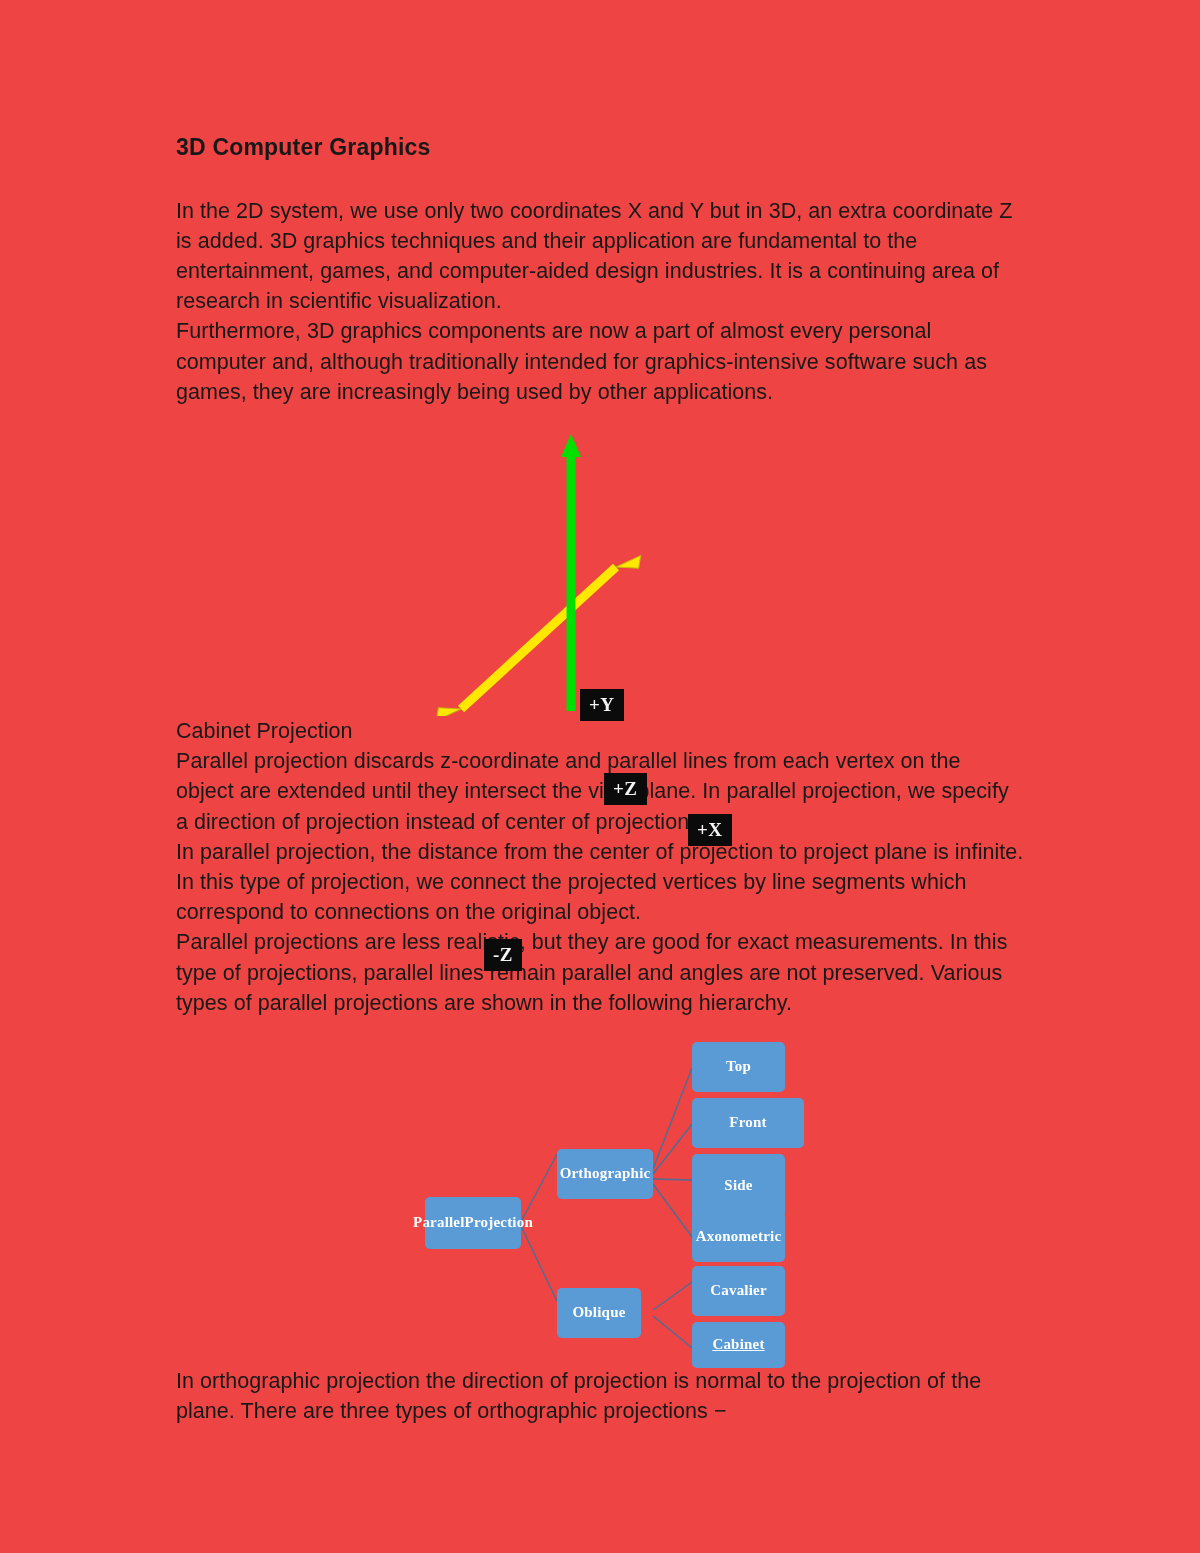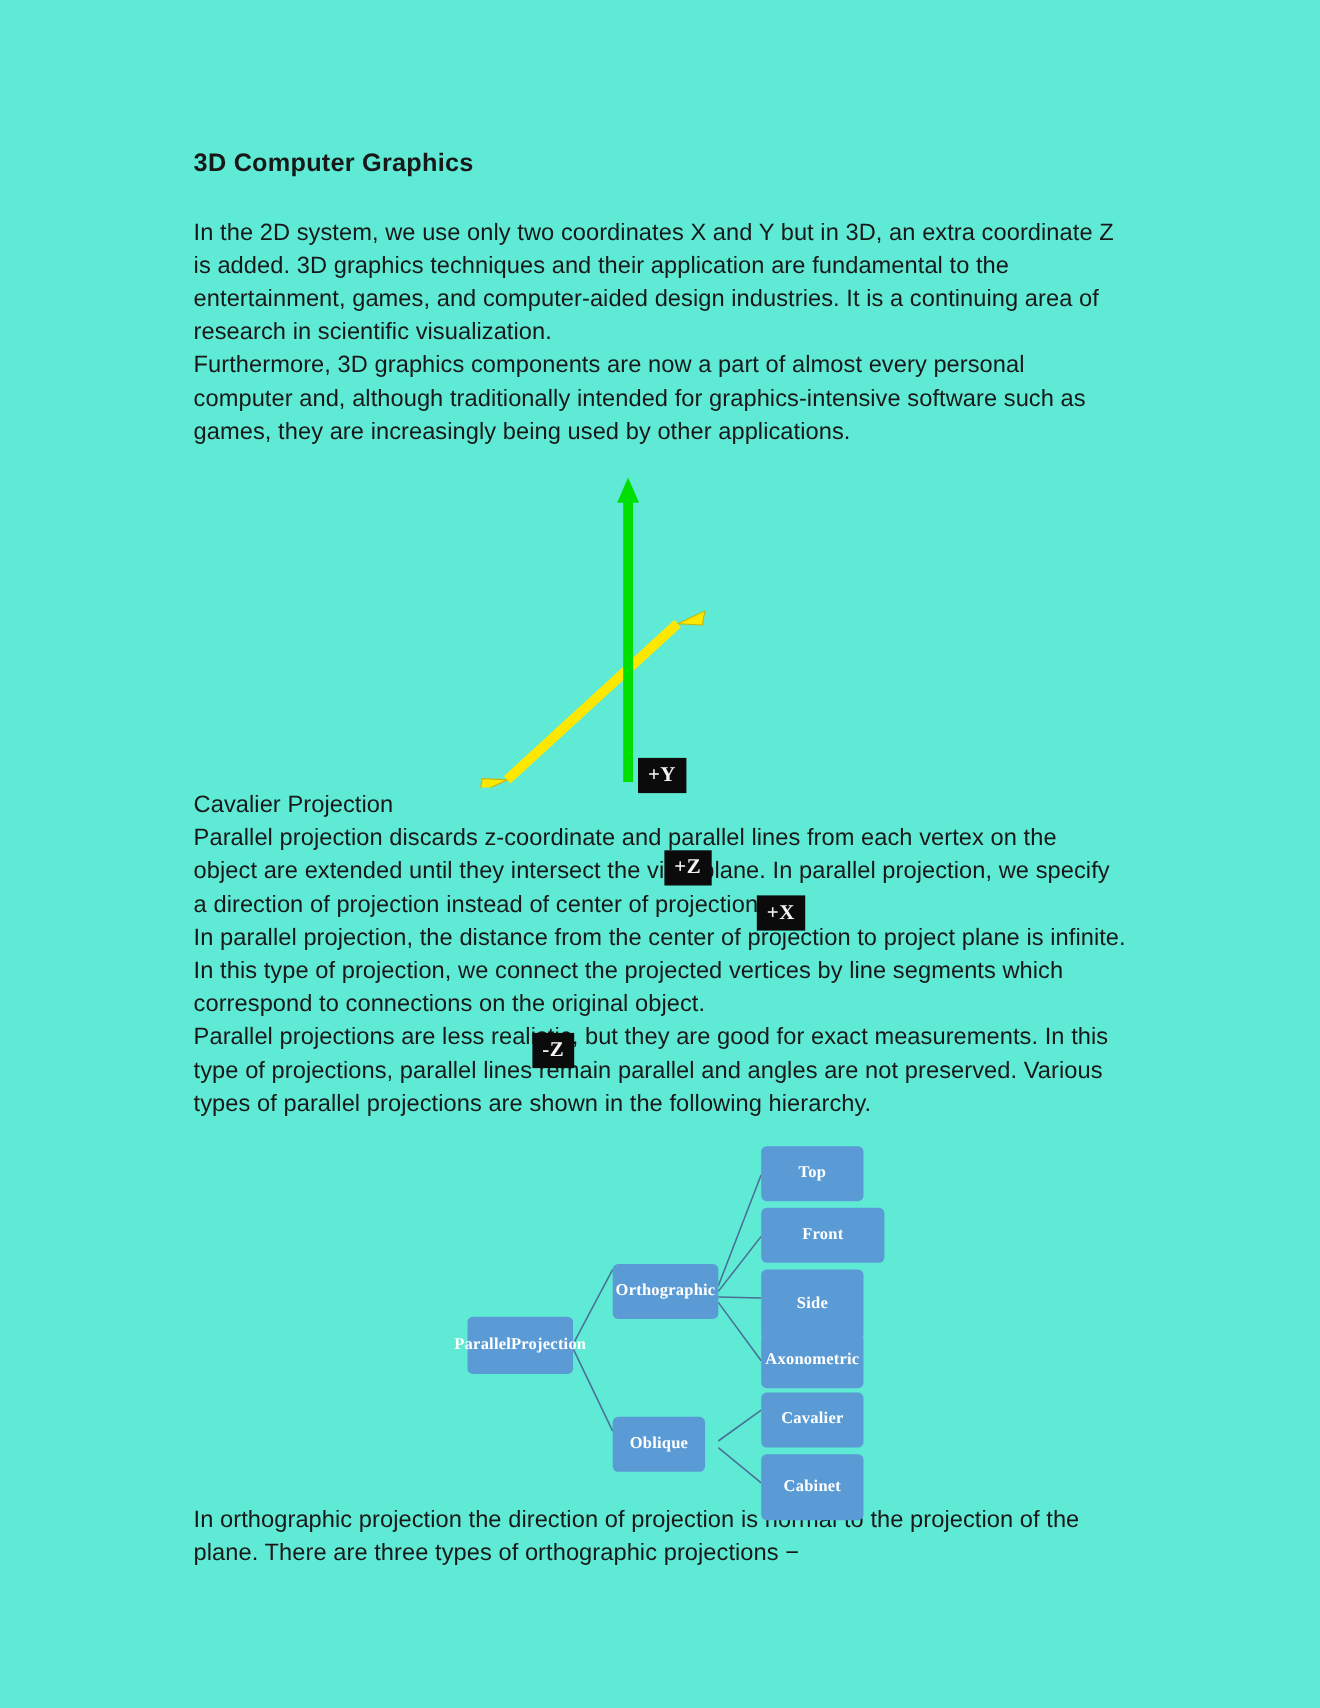--- a/index.html
+++ b/index.html
@@ -8,21 +8,21 @@
     background: #ffffff;
   }
   body {
     font-family: "Liberation Sans", sans-serif;
     color: #181818;
   }
   .page {
     position: relative;
     width: 1200px;
     height: 1553px;
-    background: #5eead4;
+    background: #ef4444;
     overflow: hidden;
   }
   .content {
     position: absolute;
     left: 176px;
     top: 134px;
     width: 848px;
   }
   h1.doc-title {
     font-size: 23px;
@@ -121,21 +121,21 @@
 
         <circle cx="395" cy="327" r="11" fill="#ffe800" stroke="#d8c400" stroke-width="1"></circle>
       </svg>
 
       <div class="axis-label lbl-py">+Y</div>
       <div class="axis-label lbl-pz">+Z</div>
       <div class="axis-label lbl-px">+X</div>
       <div class="axis-label lbl-nz">-Z</div>
     </div>
 
-    <p class="para">Cavalier Projection</p>
+    <p class="para">Cabinet Projection</p>
     <p class="para">Parallel projection discards z-coordinate and parallel lines from each vertex on the object are extended until they intersect the view plane. In parallel projection, we specify a direction of projection instead of center of projection.</p>
     <p class="para">In parallel projection, the distance from the center of projection to project plane is infinite. In this type of projection, we connect the projected vertices by line segments which correspond to connections on the original object.</p>
     <p class="para">Parallel projections are less realistic, but they are good for exact measurements. In this type of projections, parallel lines remain parallel and angles are not preserved. Various types of parallel projections are shown in the following hierarchy.</p>
 
     <div class="hierarchy-figure">
       <svg class="hier-svg" width="848" height="330" viewBox="0 0 848 330">
         <g stroke="#4a6e96" stroke-width="1.4" fill="none">
 
           <line x1="345" y1="186" x2="381" y2="118"></line>
           <line x1="345" y1="190" x2="381" y2="265"></line>
@@ -156,19 +156,19 @@
       </div>
 
       <div class="node" style="left:381px; top:113px; width:96px; height:50px;">Orthographic</div>
       <div class="node" style="left:381px; top:252px; width:84px; height:50px;">Oblique</div>
 
       <div class="node" style="left:516px; top:6px; width:93px; height:50px;">Top</div>
       <div class="node" style="left:516px; top:62px; width:112px; height:50px;">Front</div>
       <div class="node" style="left:516px; top:118px; width:93px; height:64px;">Side</div>
       <div class="node" style="left:516px; top:176px; width:93px; height:50px;">Axonometric</div>
       <div class="node" style="left:516px; top:230px; width:93px; height:50px;">Cavalier</div>
-      <div class="node" style="left:516px; top:286px; width:93px; height:60px;">Cabinet</div>
+      <div class="node" style="left:516px; top:286px; width:93px; height:46px;text-decoration:underline;">Cabinet</div>
     </div>
 
     <p class="para">In orthographic projection the direction of projection is normal to the projection of the plane. There are three types of orthographic projections −</p>
 
   </div>
 </div>
 
 </body></html>

